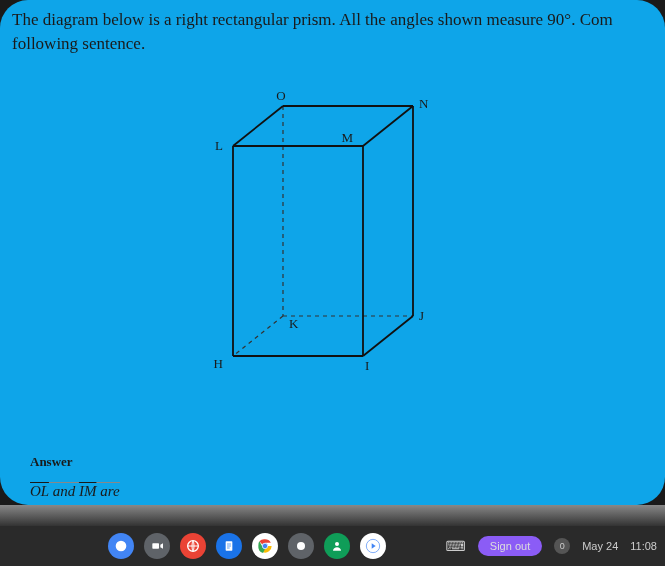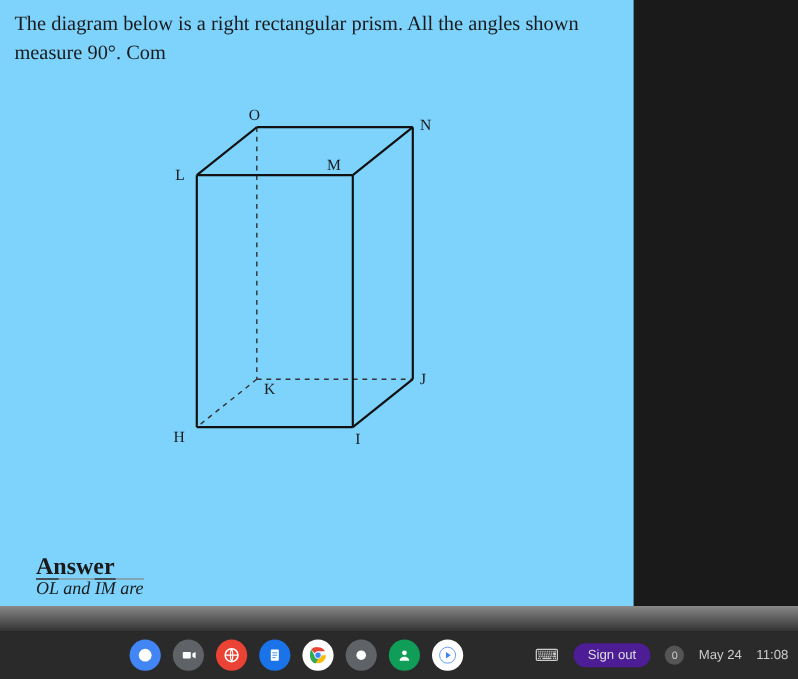--- a/index.html
+++ b/index.html
@@ -5,48 +5,49 @@
     * { margin: 0; padding: 0; box-sizing: border-box; }
     body {
       width: 665px;
       height: 566px;
       background: #1a1a1a;
       font-family: Georgia, 'Times New Roman', serif;
       overflow: hidden;
       position: relative;
     }
     .content-area {
-      background: #7dd3fc;
-      width: 528px;
+      background: #0ea5e9;
+      width: 665px;
       height: 505px;
       padding: 8px 12px;
       position: relative;
+      border-radius: 28px;
     }
     .question-text {
       font-size: 17px;
       line-height: 1.4;
       color: #1a1a1a;
       margin-bottom: 6px;
     }
     .diagram-container {
       width: 100%;
       display: flex;
       justify-content: center;
       margin-top: 30px;
     }
     .diagram {
       position: relative;
       width: 260px;
       height: 320px;
     }
     .answer-section {
       position: absolute;
-      bottom: 21px;
+      bottom: 35px;
       left: 30px;
-      font-size: 20px;
+      font-size: 13px;
       font-weight: bold;
       color: #1a1a1a;
     }
     .partial-text {
       position: absolute;
       bottom: 5px;
       left: 30px;
       font-size: 15px;
       color: #1a1a1a;
       border-top: 1px solid #888;
@@ -83,21 +84,21 @@
     .taskbar-right {
       margin-left: auto;
       display: flex;
       align-items: center;
       gap: 12px;
       color: #ccc;
       font-size: 11px;
       font-family: Arial, sans-serif;
     }
     .signout-btn {
-      background: #4c1d95;
+      background: #8b5cf6;
       color: #ddd;
       border-radius: 14px;
       padding: 4px 12px;
       font-size: 11px;
       border: none;
     }
     .vertex-label {
       font-family: Georgia, serif;
       font-size: 13px;
       fill: #1a1a1a;
@@ -109,20 +110,21 @@
       height: 21px;
       background: linear-gradient(to bottom, #888, #333);
     }
   </style>
 </head>
 <body>
 
 <div class="content-area">
   <div class="question-text">
     <span>The diagram below is a right rectangular prism. All the angles shown measure 90°. Com</span><br>
+    <span>following sentence.</span>
   </div>
 
   <div class="diagram-container">
     <div class="diagram">
       <svg width="260" height="320" viewBox="0 0 260 320">
 
         <line x1="80" y1="20" x2="80" y2="230" stroke="#333" stroke-width="1.2" stroke-dasharray="4,4"></line>
         <line x1="80" y1="230" x2="210" y2="230" stroke="#333" stroke-width="1.2" stroke-dasharray="4,4"></line>
         <line x1="80" y1="230" x2="30" y2="270" stroke="#333" stroke-width="1.2" stroke-dasharray="4,4"></line>
 

